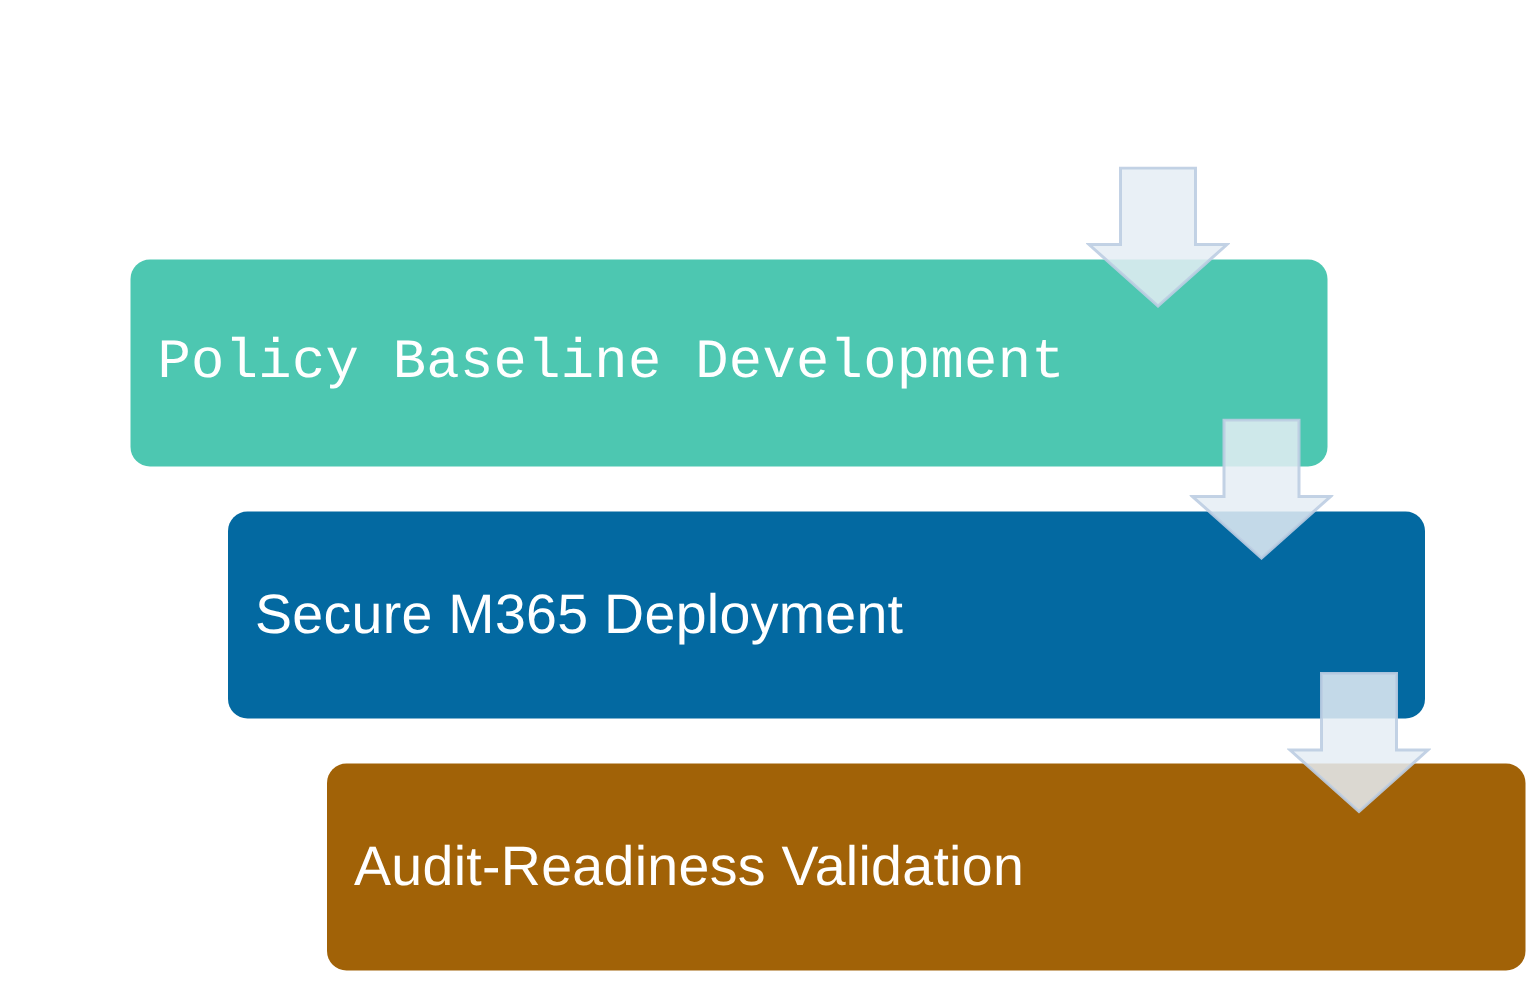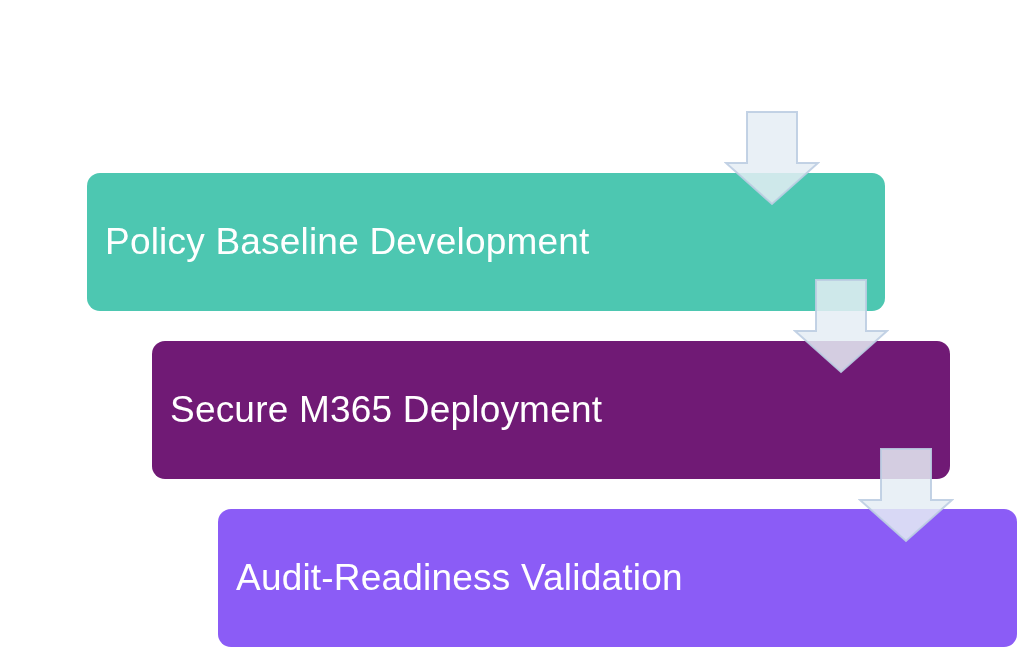--- a/index.html
+++ b/index.html
@@ -24,21 +24,21 @@
     padding-left: 18px;
   }
   .step .label {
     color: #ffffff;
     font-size: 37px;
     line-height: 1.1;
     white-space: nowrap;
     letter-spacing: 0.2px;
   }
   .step1 { left: 4px;   top: 5px;   width: 826px; height: 139px; }
-  .step2 { left: 87px;  top: 173px; width: 798px; height: 138px; }
+  .step2 { left: 87px;  top: 173px; width: 798px; height: 138px; font-family: Liberation Mono, monospace; }
   .step3 { left: 152px; top: 341px; width: 798px; height: 138px; }
   .step4 { left: 218px; top: 509px; width: 799px; height: 138px; }
 
   .arrow {
     position: absolute;
     width: 96px;
     height: 95px;
   }
   .arrow1 { left: 724px; top: 111px; }
   .arrow2 { left: 793px; top: 279px; }
@@ -47,25 +47,25 @@
 </head>
 <body>
 
 <div class="canvas">
 
 
   <div class="step step2" style="background-color: rgb(77, 199, 177);">
     <span class="label">Policy Baseline Development</span>
   </div>
 
-  <div class="step step3" style="background-color: #701a75;">
+  <div class="step step3" style="background-color: #0369a1;">
     <span class="label">Secure M365 Deployment</span>
   </div>
 
-  <div class="step step4" style="background-color: #8b5cf6;">
+  <div class="step step4" style="background-color: #a16207;">
     <span class="label">Audit-Readiness Validation</span>
   </div>
 
   <svg class="arrow arrow1" viewBox="0 0 96 95" xmlns="http://www.w3.org/2000/svg">
     <path d="M23,1 L73,1 L73,52 L94,52 L48,93 L2,52 L23,52 Z" stroke-width="2" stroke-linejoin="miter" fill="#E5EDF5" fill-opacity="0.85" stroke="#BCCDE2" stroke-opacity="0.9"></path>
   </svg>
 
   <svg class="arrow arrow2" viewBox="0 0 96 95" xmlns="http://www.w3.org/2000/svg">
     <path d="M23,1 L73,1 L73,52 L94,52 L48,93 L2,52 L23,52 Z" stroke-width="2" stroke-linejoin="miter" fill="#E5EDF5" fill-opacity="0.85" stroke="#BCCDE2" stroke-opacity="0.9"></path>
   </svg>

